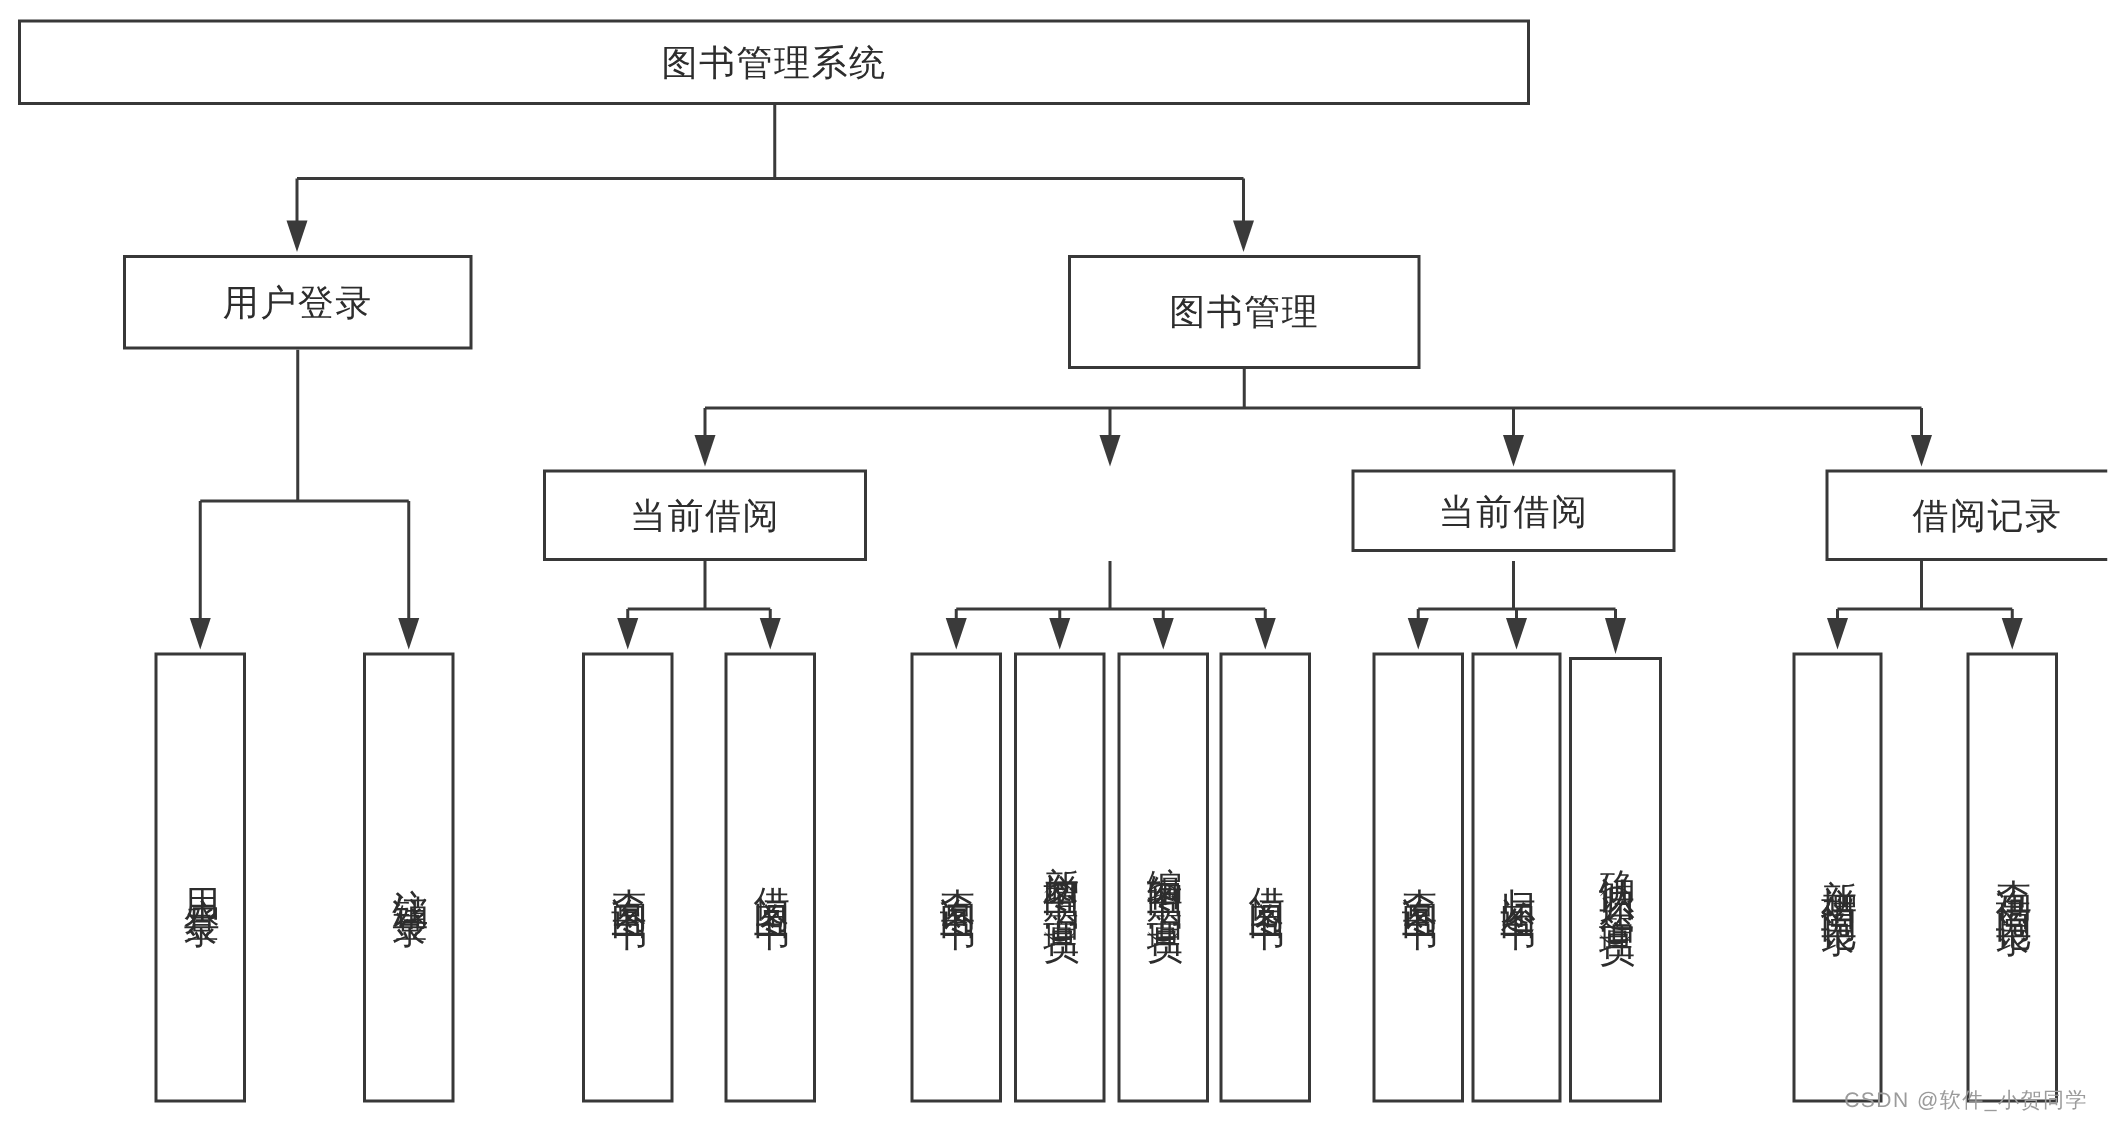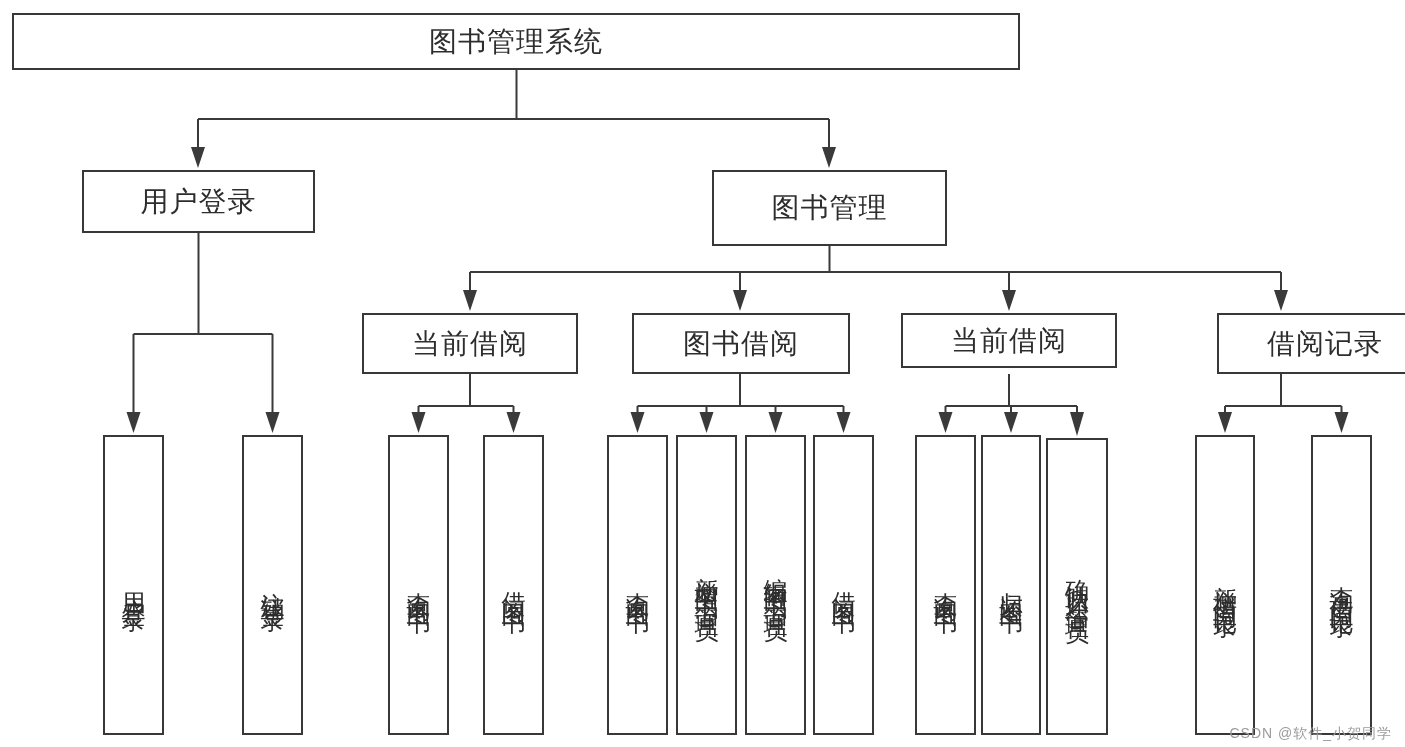--- a/index.html
+++ b/index.html
@@ -21,21 +21,21 @@
   }
 
   .node {
     position: absolute;
     background: #ffffff;
     border: 2.5px solid #383838;
     display: flex;
     align-items: center;
     justify-content: center;
     color: #2d2d2d;
-    font-size: 28px;
+    font-size: 24px;
     letter-spacing: 1px;
     white-space: nowrap;
   }
 
   .vnode {
     position: absolute;
     top: 435px;
     height: 300px;
     width: 61px;
     background: #ffffff;
@@ -125,21 +125,20 @@
       <polygon points="1334.5,412 1348.5,412 1341.5,433"></polygon>
     </g>
   </svg>
 
   <div class="node" id="root">图书管理系统</div>
 
   <div class="node" id="n-user">用户登录</div>
   <div class="node" id="n-mgmt">图书管理</div>
 
   <div class="node" id="n-rec">当前借阅</div>
-  <div class="node" id="n-bor">图书借阅</div>
   <div class="node" id="n-cur">当前借阅</div>
   <div class="node" id="n-red">借阅记录</div>
 
   <div class="vnode" id="u1">
     <span>用户登录</span>
   </div>
   <div class="vnode" id="u2">
     <span>注销登录</span>
   </div>
 

